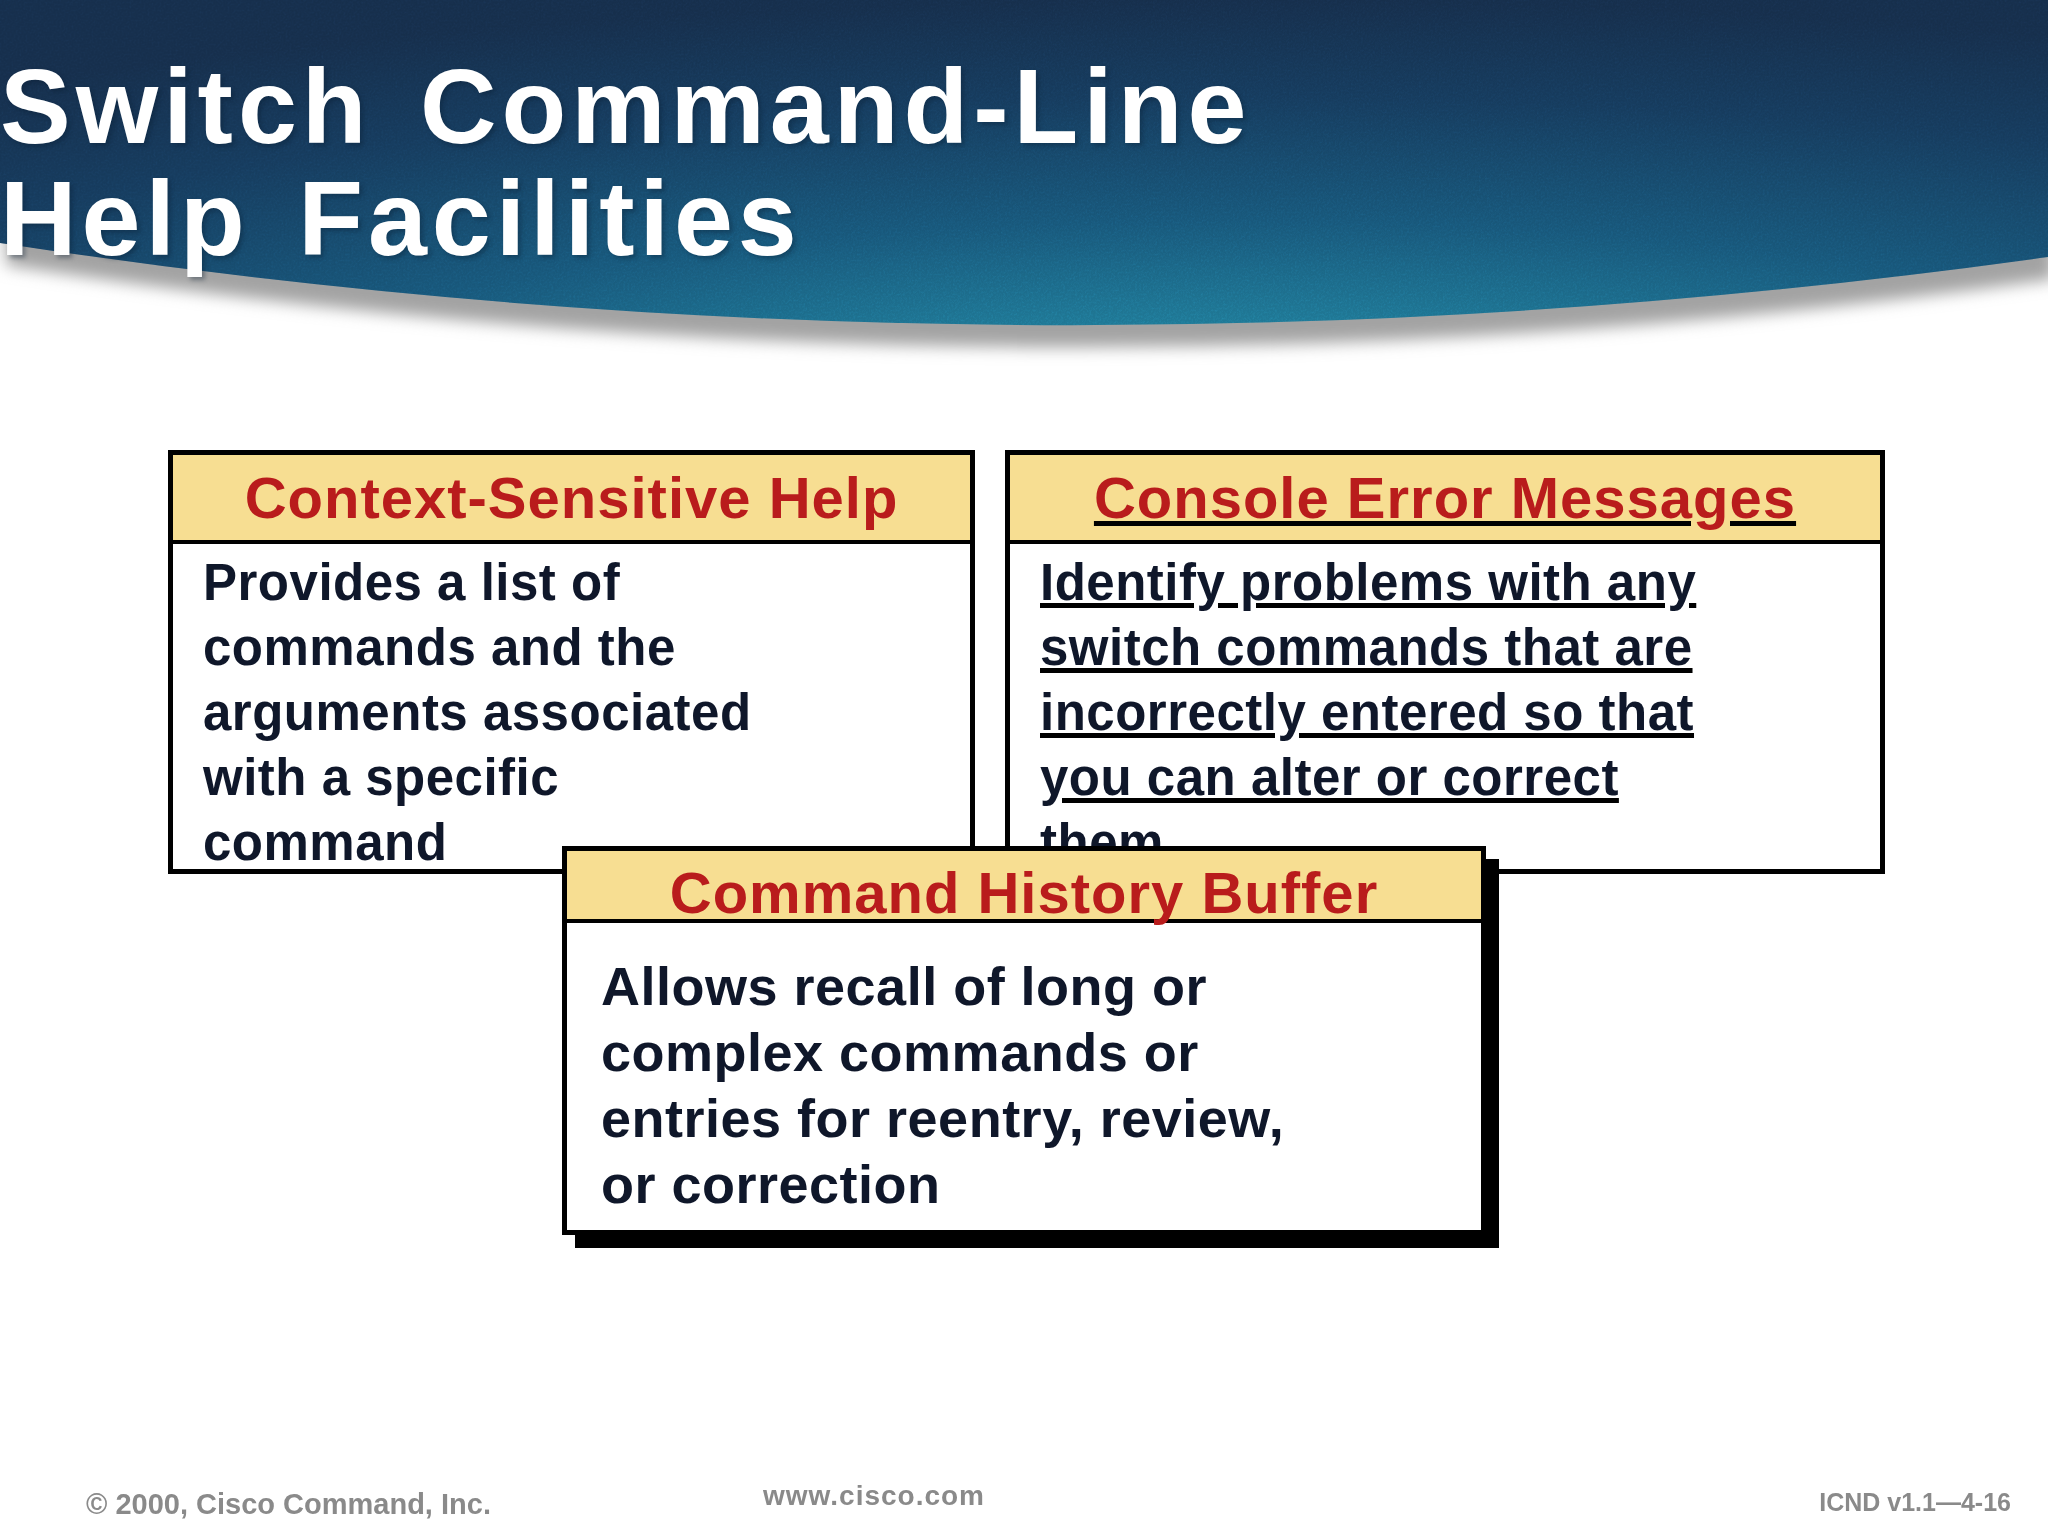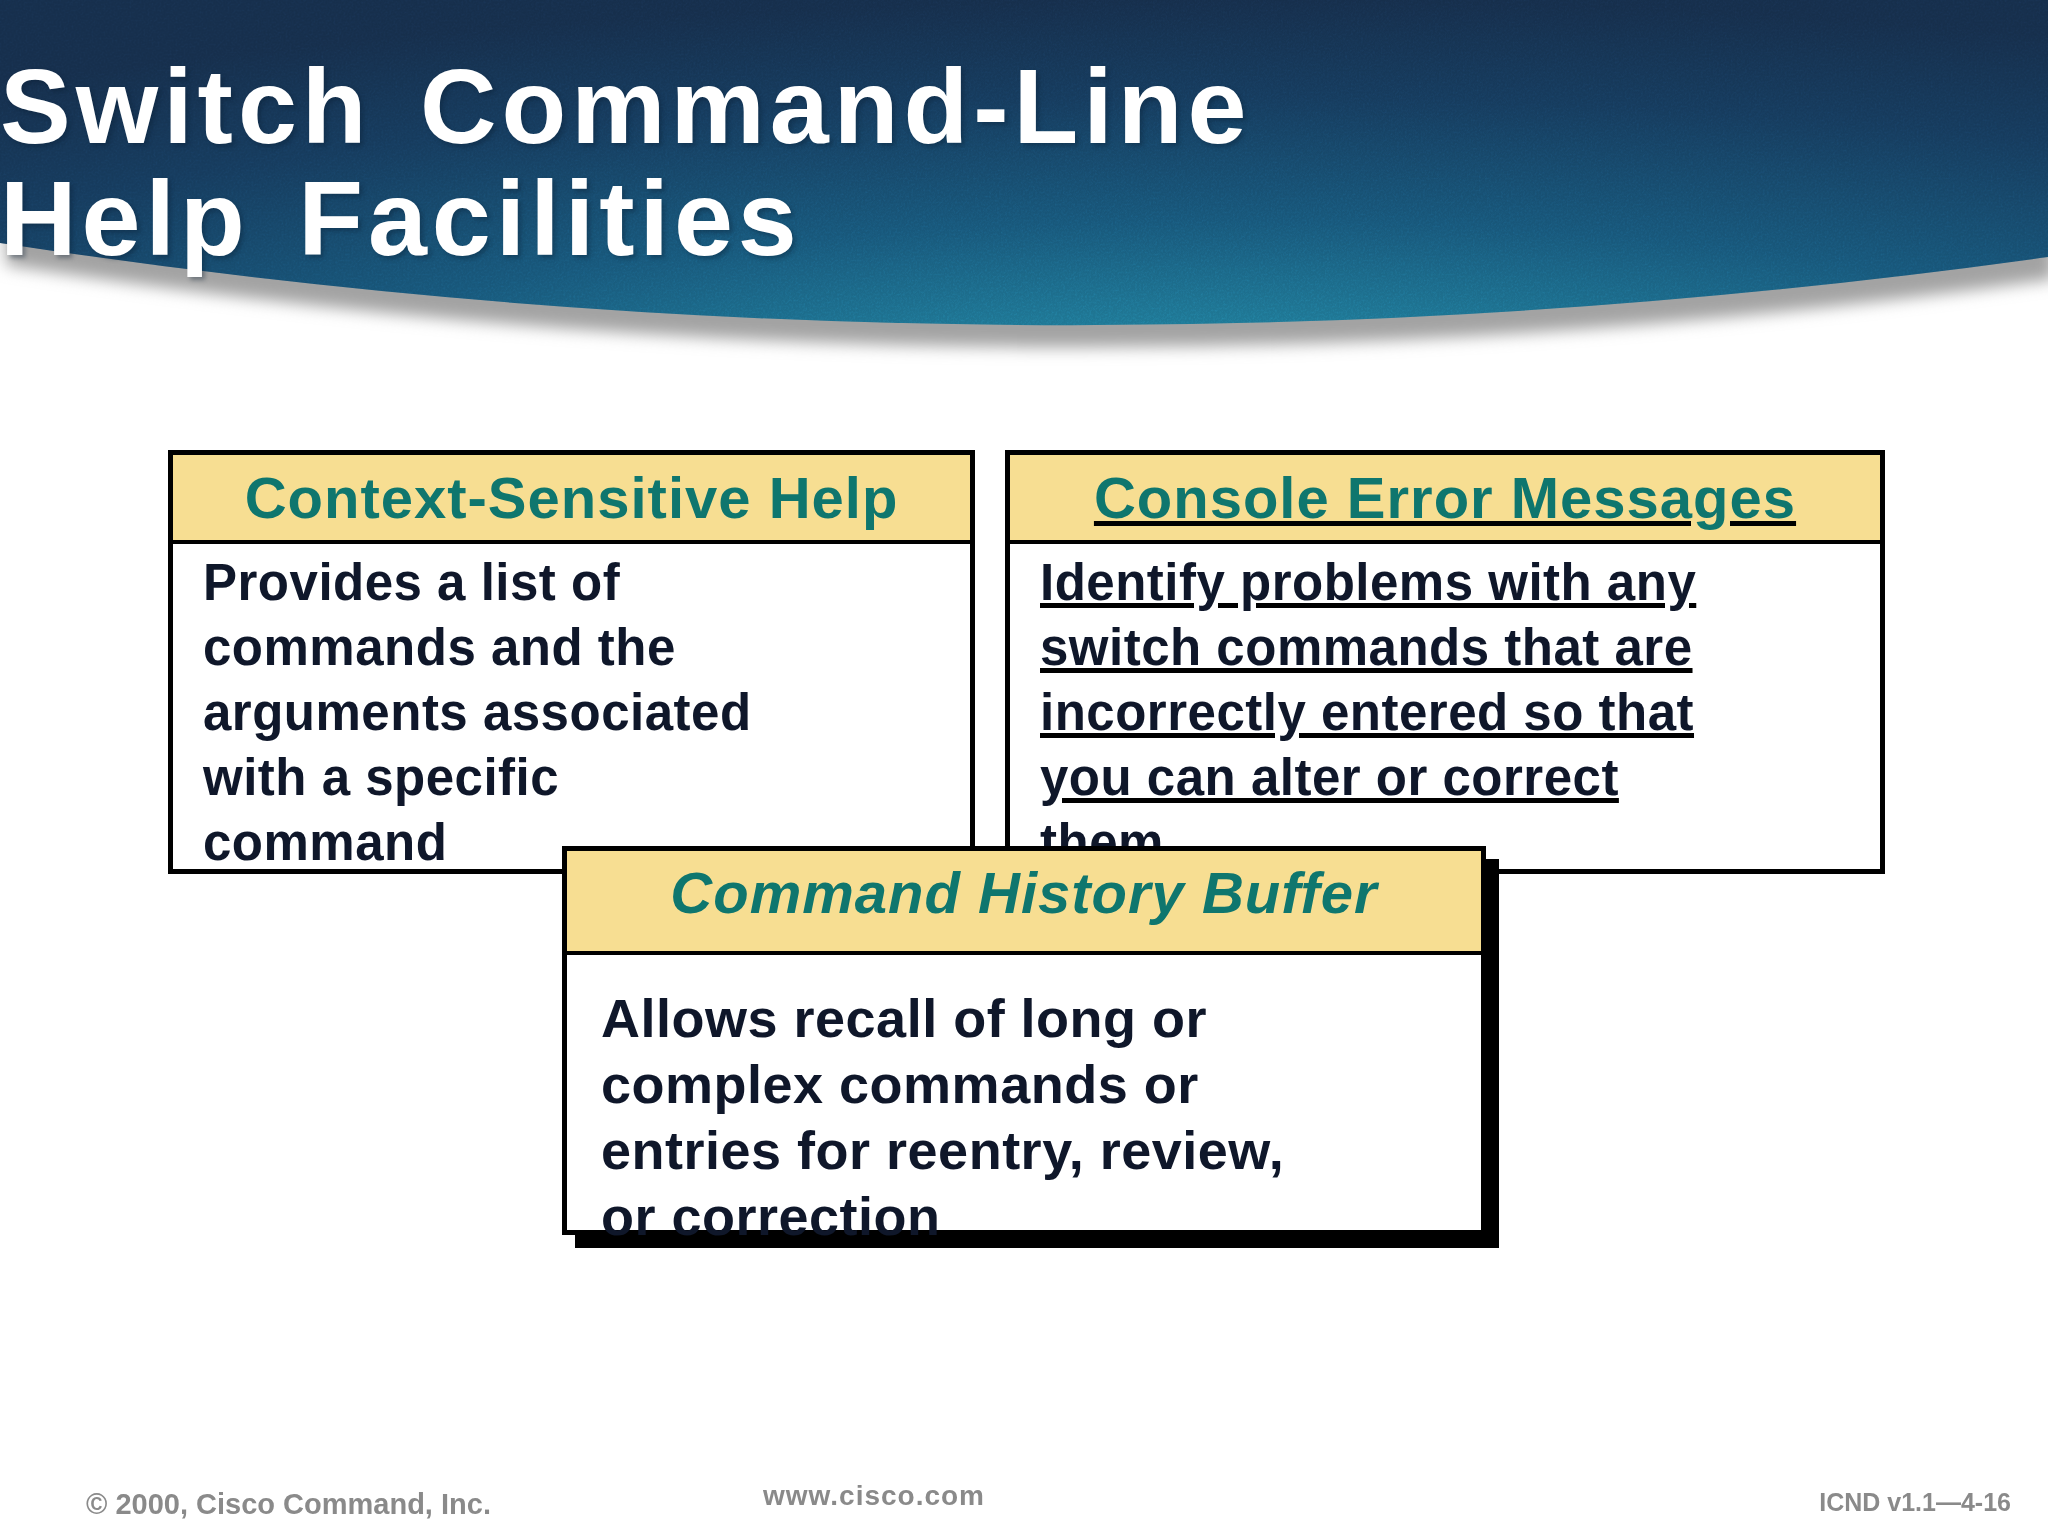--- a/index.html
+++ b/index.html
@@ -47,21 +47,21 @@
   .info-box .box-header {
     box-sizing: border-box;
     background: #f7de92;
     border-bottom: 4px solid #000;
     height: 89px;
     line-height: 85px;
     text-align: center;
     font-weight: bold;
     font-size: 58px;
     letter-spacing: 1px;
-    color: #0f766e;
+    color: #b91c1c;
     white-space: nowrap;
   }
   .info-box .box-body {
     font-weight: bold;
     font-size: 51px;
     line-height: 65px;
     color: #0f172a;
     padding: 6px 10px 0 30px;
     white-space: pre-line;
     letter-spacing: 0.5px;
@@ -74,23 +74,22 @@
     left: 1005px; top: 450px;
     width: 880px; height: 424px; text-decoration: underline;
   }
   #box-history {
     left: 562px; top: 846px;
     width: 924px; height: 389px;
     z-index: 3;
     box-shadow: 13px 13px 0 0 #000;
   }
   #box-history .box-header {
-    height: 104px;
+    height: 72px;
     line-height: 84px;
-    font-style: italic;
   }
   #box-history .box-body {
     padding: 30px 10px 0 34px;
     font-size: 54px;
     line-height: 66px;
   }
   .footer-text {
     position: absolute;
     color: #8a8a8a;
     font-weight: bold;

